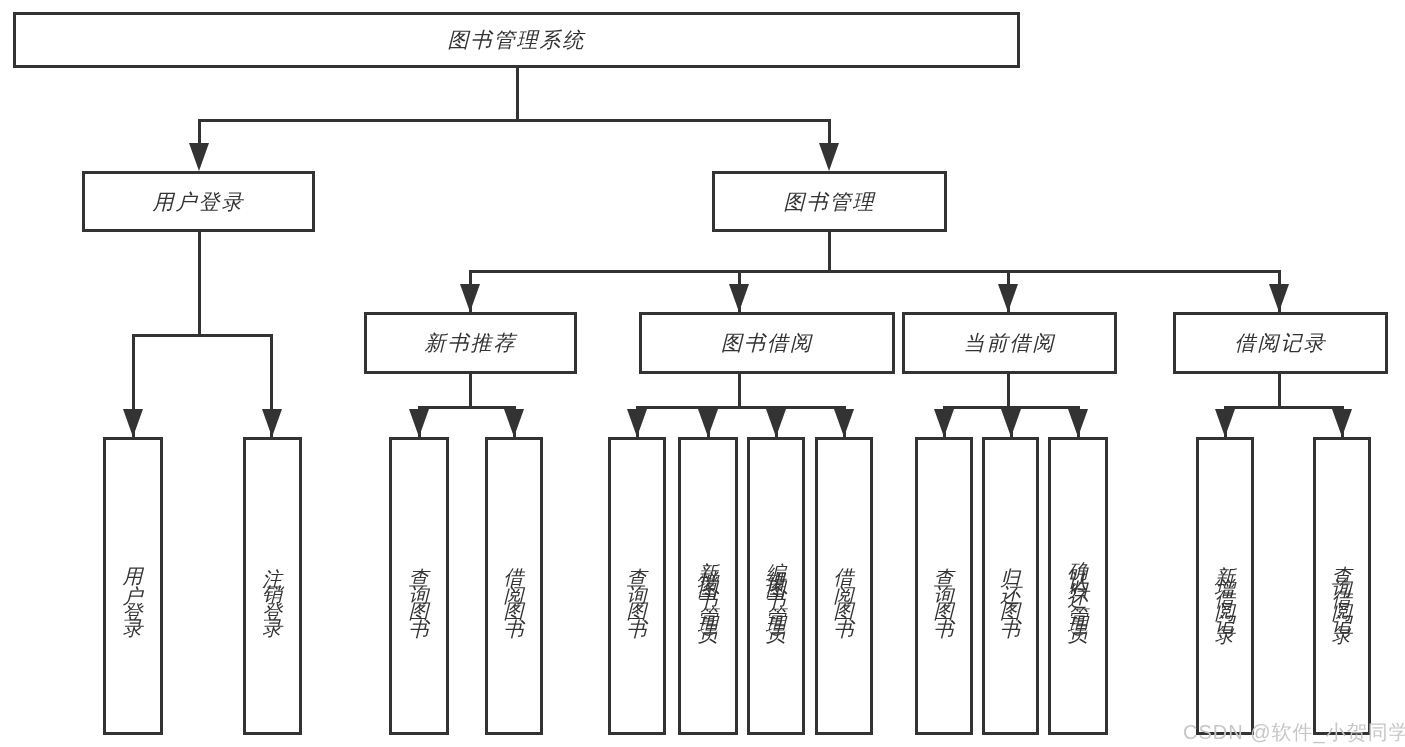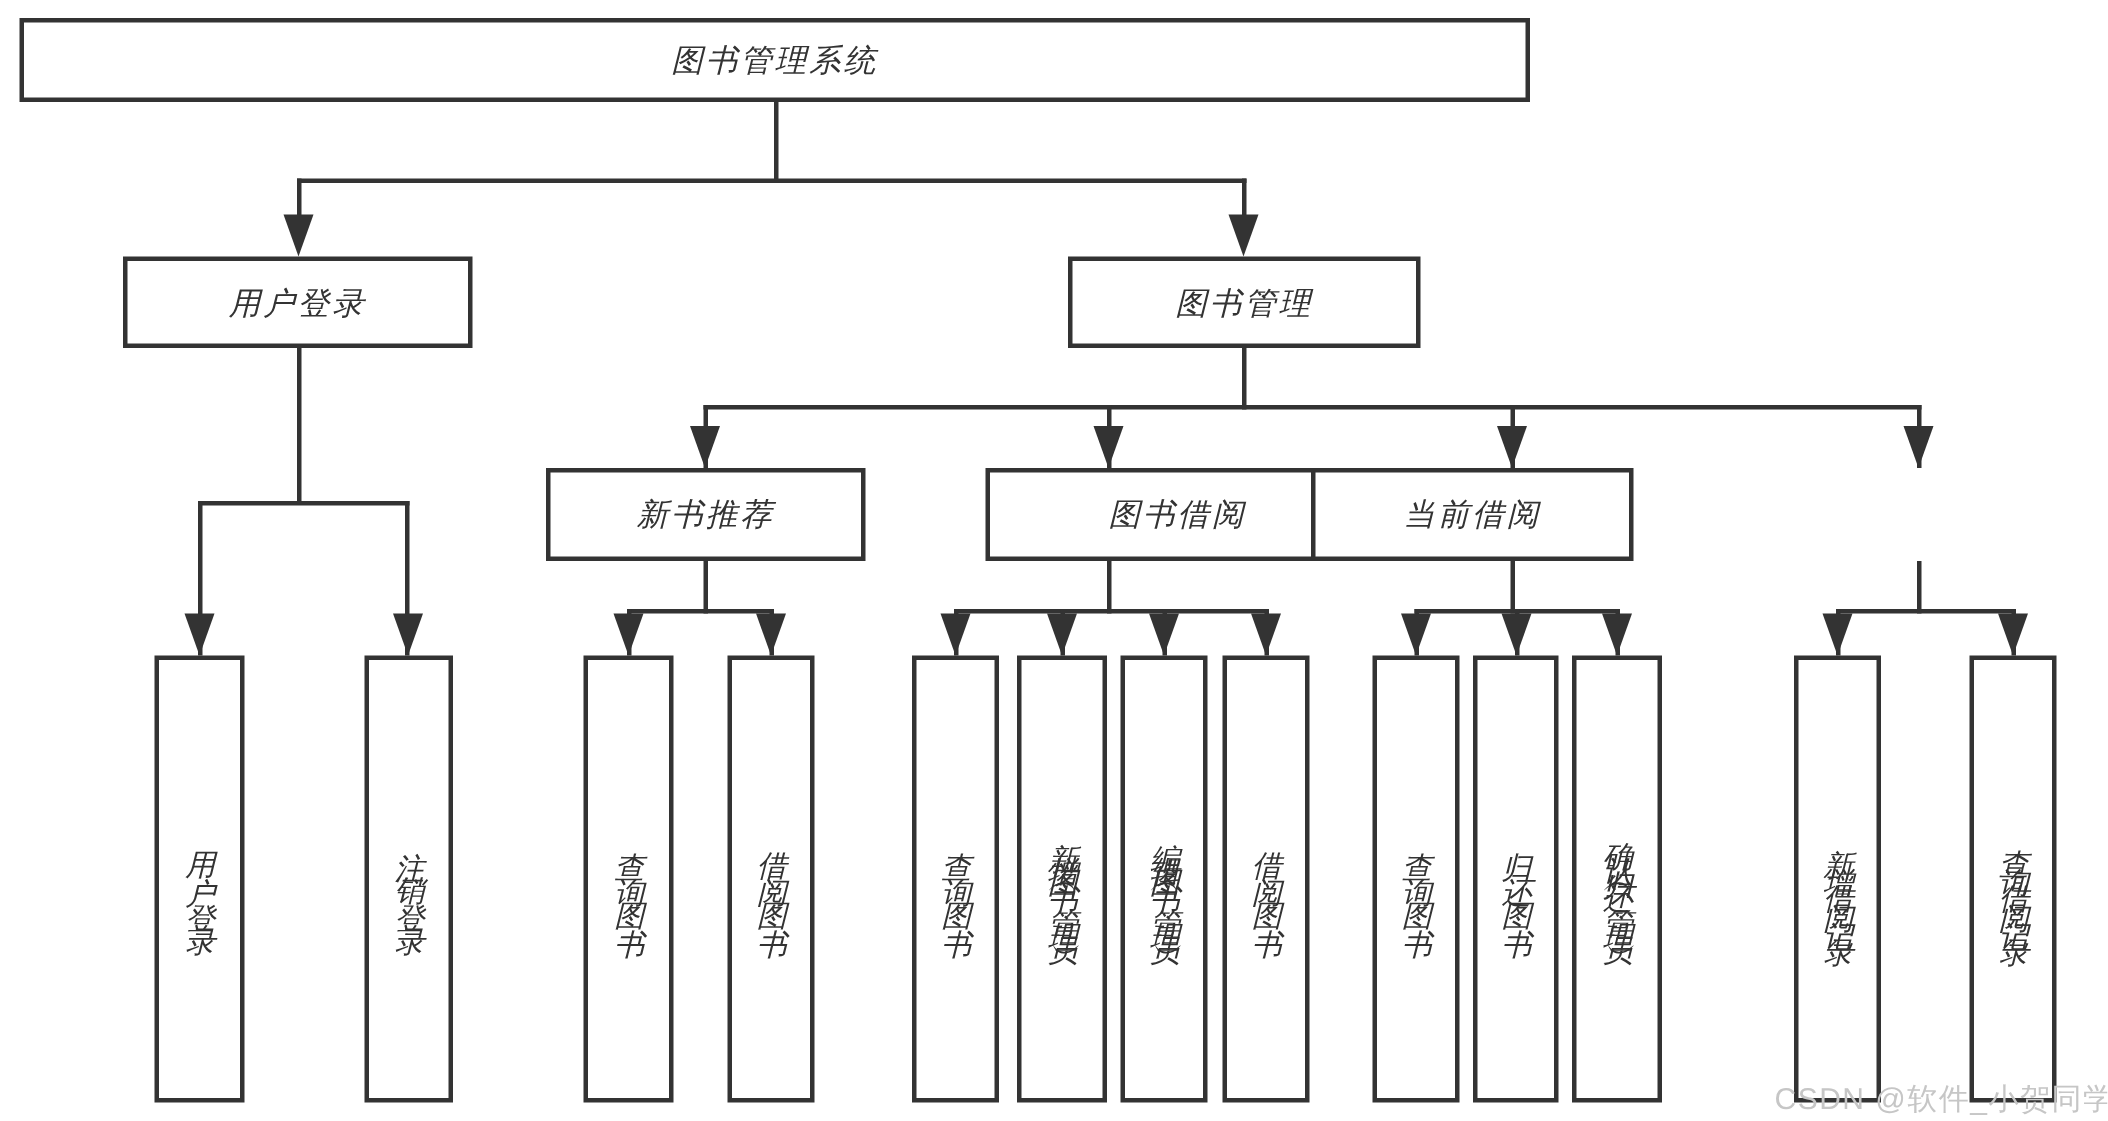--- a/index.html
+++ b/index.html
@@ -75,28 +75,31 @@
   </div>
 
   <div class="box" style="left:712px;top:171px;width:235px;height:61px">
     <span class="hlabel">图书管理</span>
   </div>
 
   <div class="box" style="left:364px;top:312px;width:213px;height:62px">
     <span class="hlabel">新书推荐</span>
   </div>
 
-  <div class="box" style="left:657px;top:312px;width:256px;height:62px">
+  <div class="box" style="left:639px;top:312px;width:256px;height:62px">
     <span class="hlabel">图书借阅</span>
   </div>
 
-  <div class="box" style="left:874px;top:312px;width:215px;height:62px">
+  <div class="box" style="left:902px;top:312px;width:215px;height:62px">
     <span class="hlabel">当前借阅</span>
   </div>
 
+  <div class="box" style="left:1173px;top:312px;width:215px;height:62px">
+    <span class="hlabel">借阅记录</span>
+  </div>
 
   <div class="box leaf" style="left:103px;width:60px">
     <span class="vtext ls-wide">用户登录</span>
   </div>
   <div class="box leaf" style="left:243px;width:59px">
     <span class="vtext ls-wide">注销登录</span>
   </div>
 
   <div class="box leaf" style="left:389px;width:60px">
     <span class="vtext ls-wide">查询图书</span>

